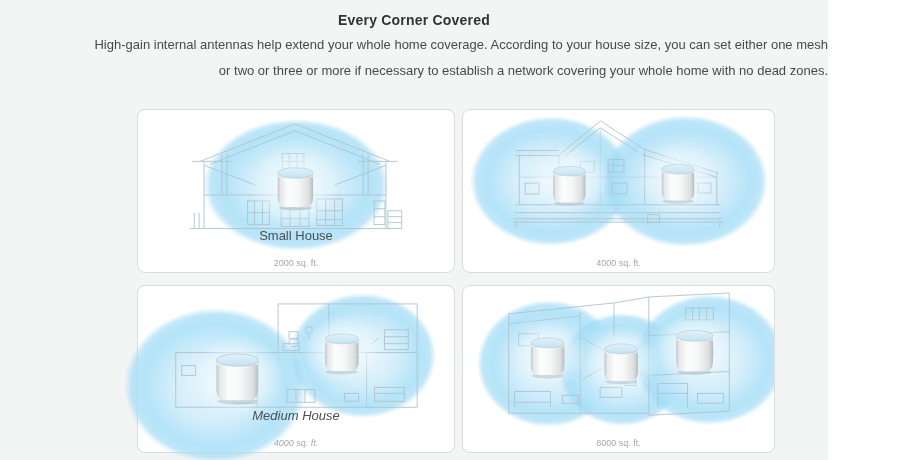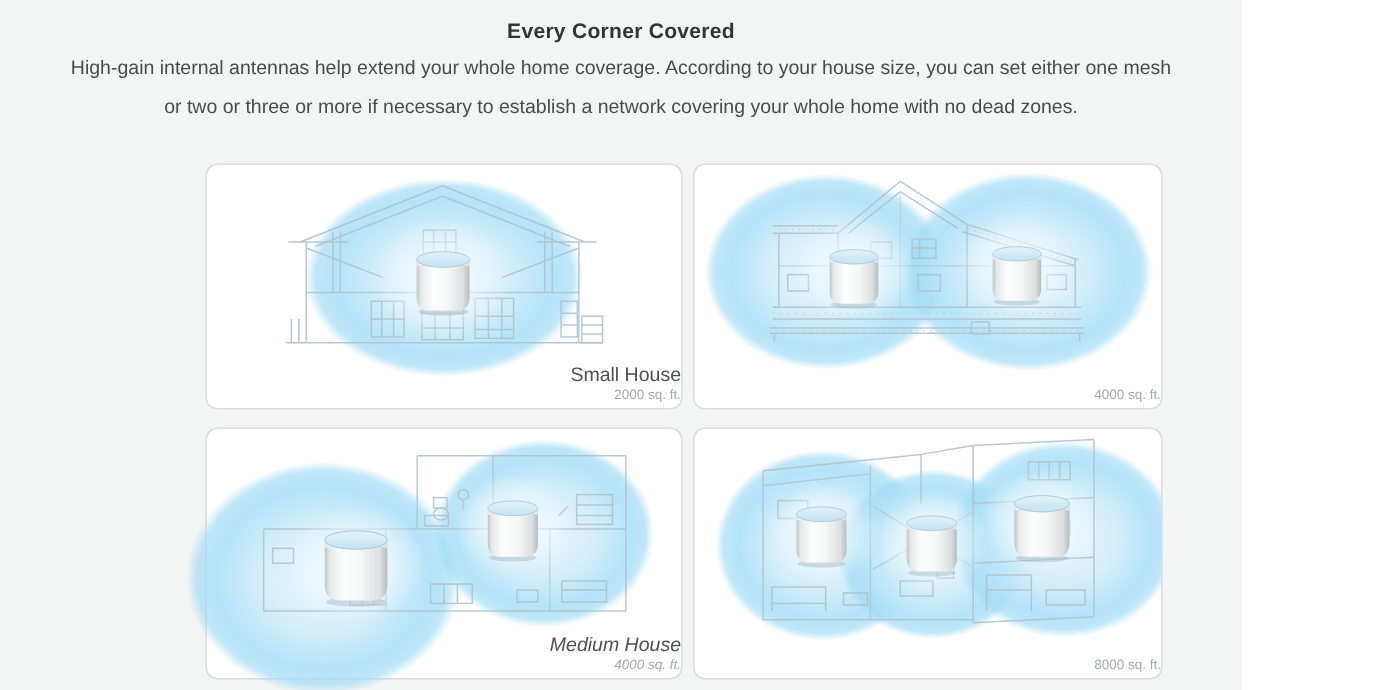--- a/index.html
+++ b/index.html
@@ -1,32 +1,32 @@
 <!DOCTYPE html>
 <html><head>
 <meta charset="utf-8">
 <style>
   html,body{margin:0;padding:0;}
   body{font-family:"Liberation Sans","DejaVu Sans",sans-serif;}
   .stage{position:relative;width:828px;height:460px;background:#f3f4f4;overflow:hidden;}
   .title{position:absolute;top:12px;left:0;width:100%;text-align:center;
          font-size:14px;font-weight:bold;color:#333333;letter-spacing:.2px;}
-  .desc{position:absolute;top:32px;left:0;width:100%;text-align:center;
+  .desc{position:absolute;top:32px;left:0;width:100%;text-align:right;
         font-size:13px;color:#4a4a4a;line-height:26px;}
   .grid{position:absolute;left:137px;top:109px;display:grid;
         grid-template-columns:318px 313px;grid-template-rows:164px 168px;
         column-gap:7px;row-gap:12px;}
   .card{position:relative;background:#ffffff;border:1px solid #d9dbdc;
         border-radius:8px;overflow:hidden;}
   .card.bleed{overflow:visible;font-style:italic;}
   .card svg.art{position:absolute;left:0;top:0;width:100%;height:100%;overflow:hidden;}
   .card.bleed svg.art{overflow:visible;}
-  .caption{position:absolute;left:0;right:0;bottom:4px;text-align:right;line-height:1.15;}
+  .caption{position:absolute;left:0;right:0;bottom:4px;text-align:center;line-height:1.15;}
   .caption .name{font-size:13px;color:#4b5054;}
-  .caption .area{font-size:9px;color:#a4a9ac;margin-top:0;}
+  .caption .area{font-size:9px;color:#a4a9ac;margin-top:14px;}
   .lines path, .lines rect, .lines line, .lines ellipse, .lines circle{
         fill:none;stroke:#aec3cd;stroke-width:1;}
 </style>
 </head>
 <body>
 
 <svg width="0" height="0" style="position:absolute" aria-hidden="true">
   <defs>
     <radialGradient id="cov" cx="50%" cy="50%" r="50%">
       <stop offset="0%" stop-color="#eaf7fd" stop-opacity="0.95"></stop>

